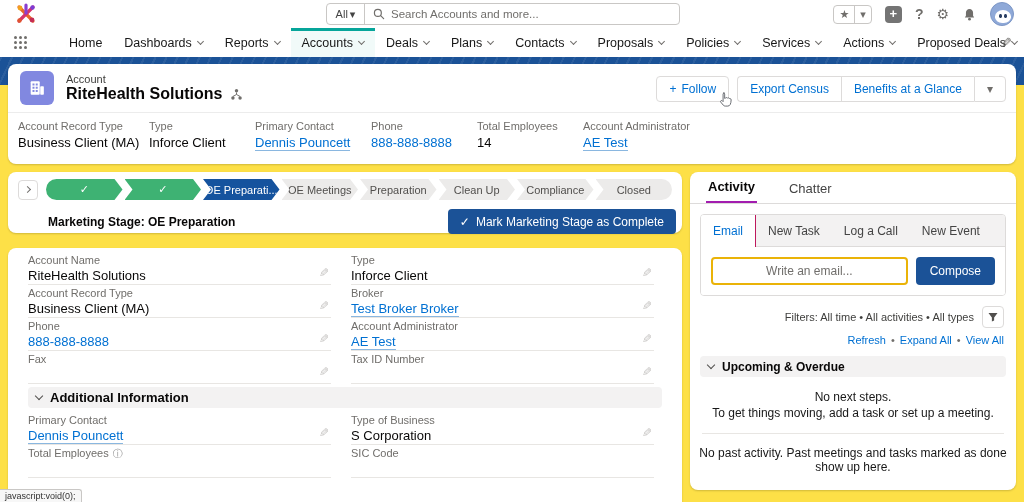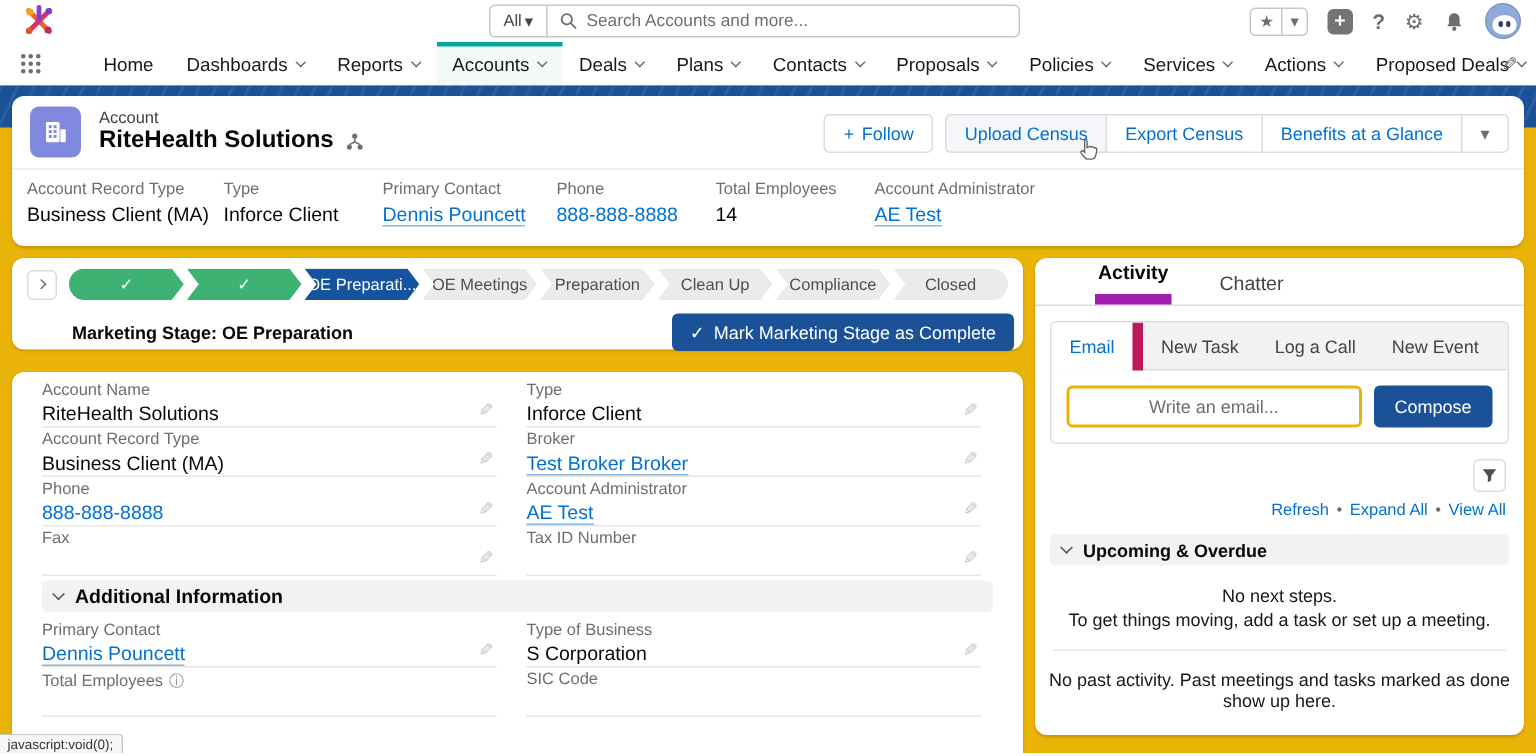--- a/index.html
+++ b/index.html
@@ -1,18 +1,18 @@
 <!DOCTYPE html>
 <html><head>
 <meta charset="utf-8">
 <style>
   * { margin:0; padding:0; box-sizing:border-box; }
   html,body { width:1024px; height:504px; overflow:hidden; }
   body { font-family:"Liberation Sans", sans-serif; }
-  #app { position:relative; width:1024px; height:502px; background:#eab308; overflow:hidden; }
+  #app { position:relative; width:1024px; height:502px; background:#fde047; overflow:hidden; }
 
   
   .utilbar { position:absolute; top:0; left:0; width:1024px; height:28px; background:#fff; display:flex; align-items:center; }
   .logo { position:absolute; left:14px; top:2px; width:24px; height:24px; }
   .searchwrap { position:absolute; left:326px; top:3px; width:354px; height:22px; border:1px solid #c9c7c5; border-radius:4px; display:flex; align-items:center; background:#fff; }
   .scope { width:38px; height:100%; border-right:1px solid #c9c7c5; display:flex; align-items:center; justify-content:center; gap:2px; font-size:11px; color:#444; cursor:pointer; }
   .searchfield { flex:1; display:flex; align-items:center; gap:6px; padding:0 8px; }
   .searchfield input { border:none; outline:none; flex:1; font-size:11.5px; color:#444; font-family:"Liberation Sans",sans-serif; }
   .searchfield input::placeholder { color:#706e6b; }
   .utilicons { position:absolute; right:10px; top:2px; height:24px; display:flex; align-items:center; gap:13px; }
@@ -95,25 +95,25 @@
   .pencil { position:absolute; right:2px; bottom:4px; color:#c4c2c0; font-size:12px; transform:scaleX(-1); }
   .secbar { margin:3px 20px 0 20px; background:#f3f2f2; border-radius:4px; height:21px; display:flex; align-items:center; gap:8px; padding:0 8px; cursor:pointer; }
   .secbar .chvd { width:6px; height:6px; border-right:1.5px solid #514f4d; border-bottom:1.5px solid #514f4d; transform:rotate(45deg); margin-top:-3px; }
   .secbar .t { font-size:13px; font-weight:bold; color:#080707; }
   .info { font-size:10px; color:#919191; margin-left:4px; }
 
   
   #activitycard { top:172px; left:690px; width:326px; height:318px; }
   .atabs { display:flex; align-items:flex-end; height:32px; border-bottom:1px solid #dddbda; padding:0 16px; gap:30px; }
   .atab { font-size:13px; color:#444; padding:7px 2px; cursor:pointer; }
-  .atab.active { font-weight:bold; color:#080707; border-bottom:7px solid #a21caf;margin-left:24px; }
+  .atab.active { font-weight:bold; color:#080707; border-bottom:2px solid #a21caf; }
   .composer { margin:10px 10px 0 10px; border:1px solid #dddbda; border-radius:4px; overflow:hidden; }
   .ctabs { display:flex; background:#f3f2f2; height:32px; border-bottom:1px solid #dddbda; }
   .ctab { padding:0 12px; display:flex; align-items:center; font-size:12px; color:#444; cursor:pointer; }
-  .ctab.active { background:#fff; color:#0070d2; border-right:7px solid #be185d; margin-bottom:-1px; }
+  .ctab.active { background:#fff; color:#0070d2; border-right:1px solid #be185d; margin-bottom:-1px; }
   .cbody { padding:10px; display:flex; gap:8px; background:#fff; }
   .cbody input { flex:1; height:28px; border:2px solid #eab308; border-radius:4px; text-align:center; font-size:12px; color:#444; outline:none; font-family:"Liberation Sans",sans-serif; }
   .cbody input::placeholder { color:#706e6b; }
   .btn-compose { height:28px; background:#1b5297; color:#fff; border:none; border-radius:4px; font-size:12px; padding:0 14px; cursor:pointer; font-family:"Liberation Sans",sans-serif; }
   .filtersrow { display:flex; align-items:center; justify-content:flex-end; gap:8px; padding:10px 12px 0 0; }
   .filterstext { font-size:11px; color:#3e3e3c; }
   .filterbtn { width:22px; height:22px; border:1px solid #dddbda; border-radius:4px; background:#fff; display:flex; align-items:center; justify-content:center; cursor:pointer; }
   .linksrow { display:flex; justify-content:flex-end; gap:5px; padding:6px 12px 0 0; font-size:11px; }
   .linksrow .dot { color:#706e6b; }
   .upcbar { margin:10px 10px 0 10px; background:#f3f2f2; border-radius:4px; height:21px; display:flex; align-items:center; gap:8px; padding:0 8px; cursor:pointer; }
@@ -271,23 +271,20 @@
             <path d="M8 5.5 L8 8 M8 8 L3.6 10.4 M8 8 L12.4 10.4" stroke="#706e6b" stroke-width="1.2" fill="none"></path>
           </svg>
         </div>
       </div>
       <div class="hbuttons">
         <button class="btn-n btn-follow">
           <span>+</span>
           <span>Follow</span>
         </button>
         <div class="group" style="display:flex">
-          <button class="btn-n btn-hover">
-              <span>Upload Census</span>
-            </button>
           <button class="btn-n">
               <span>Export Census</span>
             </button>
           <button class="btn-n">
               <span>Benefits at a Glance</span>
             </button>
           <button class="btn-n" style="color:#706e6b">
               <span>▾</span>
             </button>
         </div>
@@ -448,20 +445,21 @@
         <div class="ctab">New Task</div>
         <div class="ctab">Log a Call</div>
         <div class="ctab">New Event</div>
       </div>
       <div class="cbody">
         <input type="text" placeholder="Write an email..." style="">
         <button class="btn-compose">Compose</button>
       </div>
     </div>
     <div class="filtersrow">
+      <span class="filterstext">Filters: All time • All activities • All types</span>
       <div class="filterbtn">
         <svg width="12" height="12" viewBox="0 0 16 16">
           <path d="M2 2.5 L14 2.5 L9.5 8.5 L9.5 12.5 L6.5 14 L6.5 8.5 Z" fill="#514f4d"></path>
         </svg>
       </div>
     </div>
     <div class="linksrow">
       <a class="lnk">Refresh</a>
       <span class="dot">•</span>
       <a class="lnk">Expand All</a>

